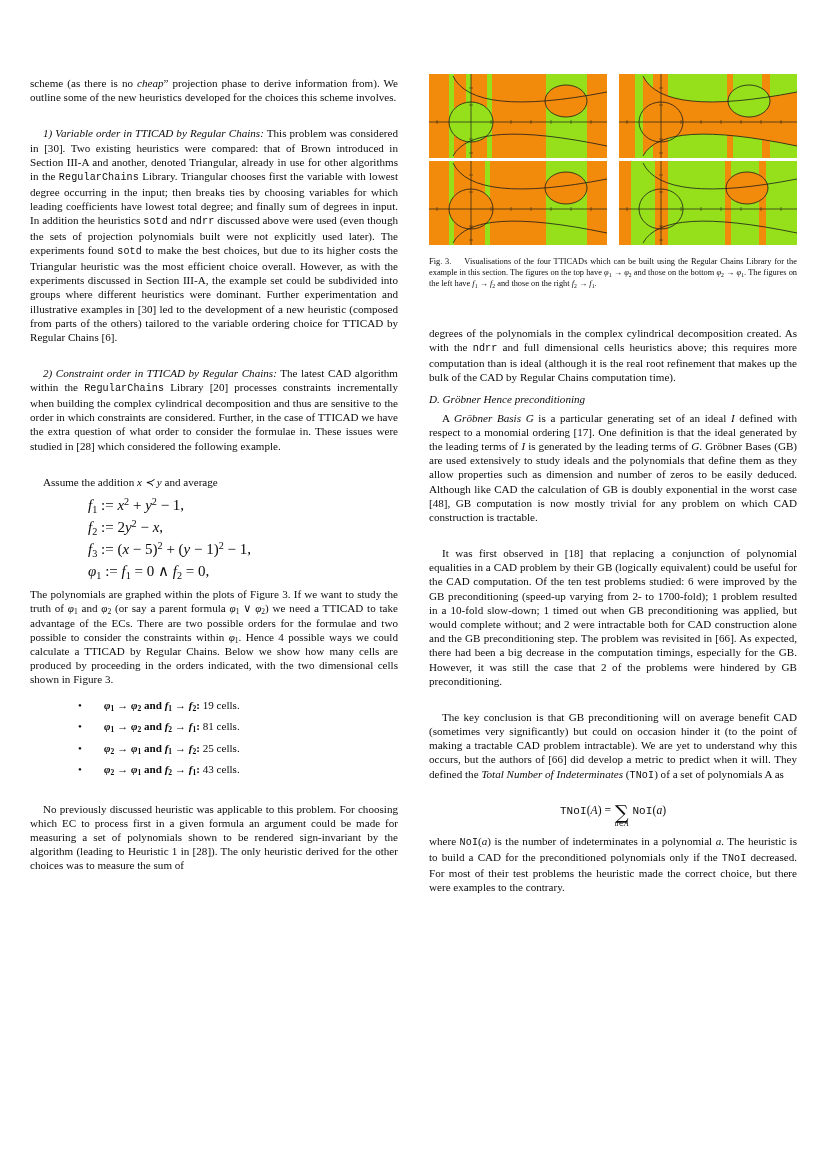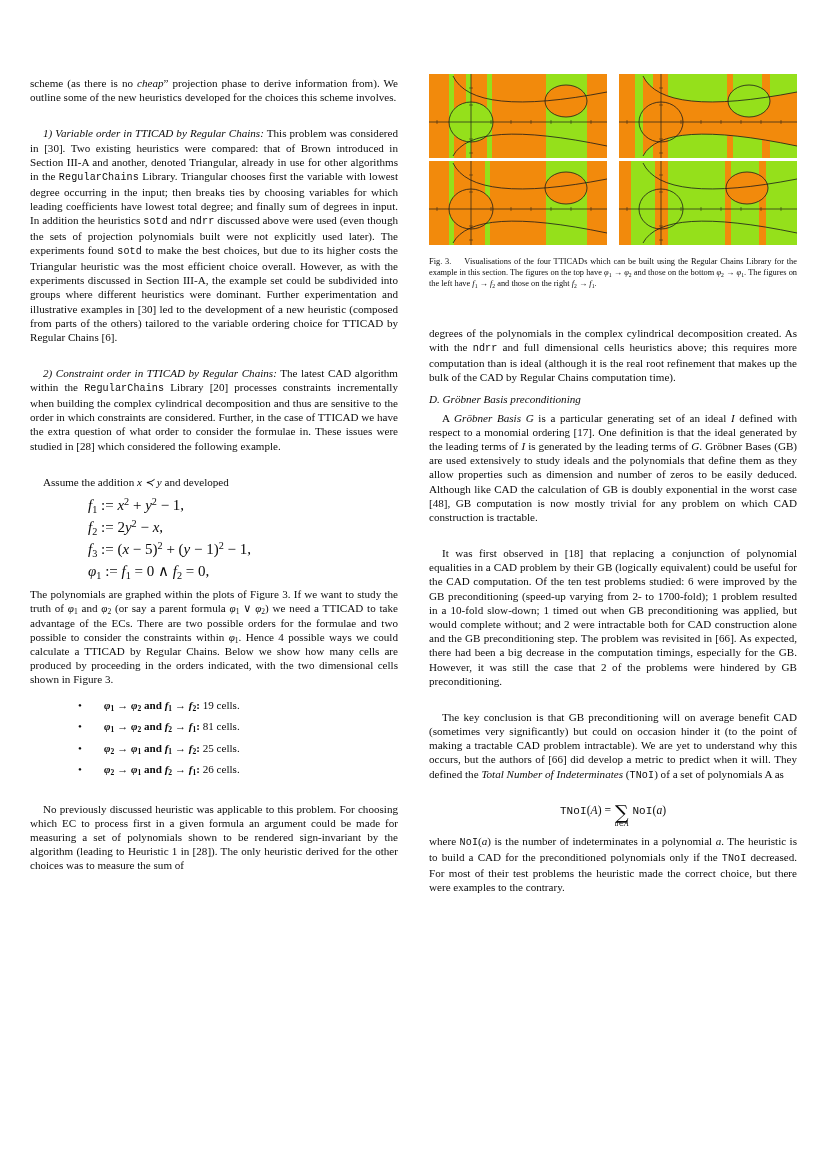--- a/index.html
+++ b/index.html
@@ -150,36 +150,36 @@
 <div class="page">
 
   <div class="col col-left">
 
     <div class="para">scheme (as there is no <i>cheap</i>” projection phase to derive information from). We outline some of the new heuristics developed for the choices this scheme involves.</div>
 
     <div class="para gap subhead"><i><span>1)</span><span>&nbsp;</span><span class="lbl">Variable order in TTICAD by Regular Chains:</span></i> <span>This problem was considered in [30]. Two existing heuristics were compared: that of Brown introduced in Section III-A and another, denoted Triangular, already in use for other algorithms in the </span><span class="mono">RegularChains</span><span> Library. Triangular chooses first the variable with lowest degree occurring in the input; then breaks ties by choosing variables for which leading coefficients have lowest total degree; and finally sum of degrees in input. In addition the heuristics </span><span class="mono">sotd</span><span> and </span><span class="mono">ndrr</span><span> discussed above were used (even though the sets of projection polynomials built were not explicitly used later). The experiments found </span><span class="mono">sotd</span><span> to make the best choices, but due to its higher costs the Triangular heuristic was the most efficient choice overall. However, as with the experiments discussed in Section III-A, the example set could be subdivided into groups where different heuristics were dominant. Further experimentation and illustrative examples in [30] led to the development of a new heuristic (composed from parts of the others) tailored to the variable ordering choice for TTICAD by Regular Chains [6].</span></div>
 
     <div class="para gap subhead"><i><span>2)</span><span>&nbsp;</span><span class="lbl">Constraint order in TTICAD by Regular Chains:</span></i> <span>The latest CAD algorithm within the </span><span class="mono">RegularChains</span><span> Library [20] processes constraints incrementally when building the complex cylindrical decomposition and thus are sensitive to the order in which constraints are considered. Further, in the case of TTICAD we have the extra question of what order to consider the formulae in. These issues were studied in [28] which considered the following example.</span></div>
 
-    <div class="para gap" style="text-indent:13px;"><span>Assume the addition </span><span class="mi">x ≺ y</span><span> and developed</span></div>
+    <div class="para gap" style="text-indent:13px;"><span>Assume the addition </span><span class="mi">x ≺ y</span><span> and average</span></div>
 
     <div class="eqblock">
       <div class="eqline"><span class="mi">f</span><sub>1</sub> <span class="mo">:=</span> <span class="mi">x</span><sup>2</sup> + <span class="mi">y</span><sup>2</sup> − 1,</div>
       <div class="eqline"><span class="mi">f</span><sub>2</sub> <span class="mo">:=</span> 2<span class="mi">y</span><sup>2</sup> − <span class="mi">x</span>,</div>
       <div class="eqline"><span class="mi">f</span><sub>3</sub> <span class="mo">:=</span> (<span class="mi">x</span> − 5)<sup>2</sup> + (<span class="mi">y</span> − 1)<sup>2</sup> − 1,</div>
       <div class="eqline"><span class="mi">φ</span><sub>1</sub> <span class="mo">:=</span> <span class="mi">f</span><sub>1</sub> = 0 ∧ <span class="mi">f</span><sub>2</sub> = 0,</div>
     </div>
 
     <div class="para">The polynomials are graphed within the plots of Figure 3. If we want to study the truth of <span class="mi">φ</span><sub>1</sub> and <span class="mi">φ</span><sub>2</sub> (or say a parent formula <span class="mi">φ</span><sub>1</sub> ∨ <span class="mi">φ</span><sub>2</sub>) we need a TTICAD to take advantage of the ECs. There are two possible orders for the formulae and two possible to consider the constraints within <span class="mi">φ</span><sub>1</sub>. Hence 4 possible ways we could calculate a TTICAD by Regular Chains. Below we show how many cells are produced by proceeding in the orders indicated, with the two dimensional cells shown in Figure 3.</div>
 
     <ul class="cells">
       <li><span class="dot">•</span><span class="mbold"><span class="mi">φ</span><sub>1</sub> → <span class="mi">φ</span><sub>2</sub></span> <span class="bold">and</span> <span class="mbold"><span class="mi">f</span><sub>1</sub> → <span class="mi">f</span><sub>2</sub></span><span class="bold">:</span> <span>19</span> <span>cells.</span></li>
       <li><span class="dot">•</span><span class="mbold"><span class="mi">φ</span><sub>1</sub> → <span class="mi">φ</span><sub>2</sub></span> <span class="bold">and</span> <span class="mbold"><span class="mi">f</span><sub>2</sub> → <span class="mi">f</span><sub>1</sub></span><span class="bold">:</span> <span>81</span> <span>cells.</span></li>
       <li><span class="dot">•</span><span class="mbold"><span class="mi">φ</span><sub>2</sub> → <span class="mi">φ</span><sub>1</sub></span> <span class="bold">and</span> <span class="mbold"><span class="mi">f</span><sub>1</sub> → <span class="mi">f</span><sub>2</sub></span><span class="bold">:</span> <span>25</span> <span>cells.</span></li>
-      <li><span class="dot">•</span><span class="mbold"><span class="mi">φ</span><sub>2</sub> → <span class="mi">φ</span><sub>1</sub></span> <span class="bold">and</span> <span class="mbold"><span class="mi">f</span><sub>2</sub> → <span class="mi">f</span><sub>1</sub></span><span class="bold">:</span> <span>26</span> <span>cells.</span></li>
+      <li><span class="dot">•</span><span class="mbold"><span class="mi">φ</span><sub>2</sub> → <span class="mi">φ</span><sub>1</sub></span> <span class="bold">and</span> <span class="mbold"><span class="mi">f</span><sub>2</sub> → <span class="mi">f</span><sub>1</sub></span><span class="bold">:</span> <span>43</span> <span>cells.</span></li>
     </ul>
 
     <div class="para gap indent">No previously discussed heuristic was applicable to this problem. For choosing which EC to process first in a given formula an argument could be made for measuring a set of polynomials shown to be rendered sign-invariant by the algorithm (leading to Heuristic 1 in [28]). The only heuristic derived for the other choices was to measure the sum of</div>
   </div>
 
   <div class="figure">
     <div class="plotgrid">
 
       <svg class="plotbox" viewBox="0 0 178 84">
         <defs>
@@ -318,21 +318,21 @@
       </svg>
     </div>
 
     <div class="caption"><span class="figlabel">Fig. 3.</span><span class="capgap"></span>Visualisations of the four TTICADs which can be built using the Regular Chains Library for the example in this section. The figures on the top have <span class="mi">φ</span><sub>1</sub> → <span class="mi">φ</span><sub>2</sub> and those on the bottom <span class="mi">φ</span><sub>2</sub> → <span class="mi">φ</span><sub>1</sub>. The figures on the left have <span class="mi">f</span><sub>1</sub> → <span class="mi">f</span><sub>2</sub> and those on the right <span class="mi">f</span><sub>2</sub> → <span class="mi">f</span><sub>1</sub>.</div>
   </div>
 
   <div class="col col-right" style="top:322px;">
 
     <div class="para"><span>degrees of the polynomials in the complex cylindrical decomposition created. As with the </span><span class="mono">ndrr</span><span> and full dimensional cells heuristics above; this requires more computation than is ideal (although it is the real root refinement that makes up the bulk of the CAD by Regular Chains computation time).</span></div>
 
-    <div class="sec-head">D. Gröbner Basis preconditioning</div>
+    <div class="sec-head">D. Gröbner Hence preconditioning</div>
 
     <div class="para indent"><span>A </span><i>Gröbner Basis <span class="mi">G</span></i> is a particular generating set of an ideal <span class="mi">I</span> defined with respect to a monomial ordering [17]. One definition is that the ideal generated by the leading terms of <span class="mi">I</span> is generated by the leading terms of <span class="mi">G</span>. Gröbner Bases (GB) are used extensively to study ideals and the polynomials that define them as they allow properties such as dimension and number of zeros to be easily deduced. Although like CAD the calculation of GB is doubly exponential in the worst case [48], GB computation is now mostly trivial for any problem on which CAD construction is tractable.</div>
 
     <div class="para gap indent">It was first observed in [18] that replacing a conjunction of polynomial equalities in a CAD problem by their GB (logically equivalent) could be useful for the CAD computation. Of the ten test problems studied: 6 were improved by the GB preconditioning (speed-up varying from 2- to 1700-fold); 1 problem resulted in a 10-fold slow-down; 1 timed out when GB preconditioning was applied, but would complete without; and 2 were intractable both for CAD construction alone and the GB preconditioning step. The problem was revisited in [66]. As expected, there had been a big decrease in the computation timings, especially for the GB. However, it was still the case that 2 of the problems were hindered by GB preconditioning.</div>
 
     <div class="para gap indent"><span>The key conclusion is that GB preconditioning will on average benefit CAD (sometimes very significantly) but could on occasion hinder it (to the point of making a tractable CAD problem intractable). We are yet to understand why this occurs, but the authors of [66] did develop a metric to predict when it will. They defined the </span><i>Total Number of Indeterminates</i> (<span class="mono">TNoI</span>)<span> of a set of polynomials A as</span></div>
 
     <div class="sumeq"><span class="mono" style="font-size:11px;">TNoI</span>(<span class="mi">A</span>) <span>=</span> <span class="sumwrap"><span class="bigsum">∑</span><span class="sumsub"><span class="mi">a</span>∈<span class="mi">A</span></span></span> <span class="mono" style="font-size:11px;">NoI</span>(<span class="mi">a</span>)</div>
 
     <div class="para" style="margin-top:14px;"><span>where </span><span class="mono">NoI</span>(<span class="mi">a</span>) is the number of indeterminates in a polynomial <span class="mi">a</span>. The heuristic is to build a CAD for the preconditioned polynomials only if the <span class="mono">TNoI</span> decreased. For most of their test problems the heuristic made the correct choice, but there were examples to the contrary.</div>

